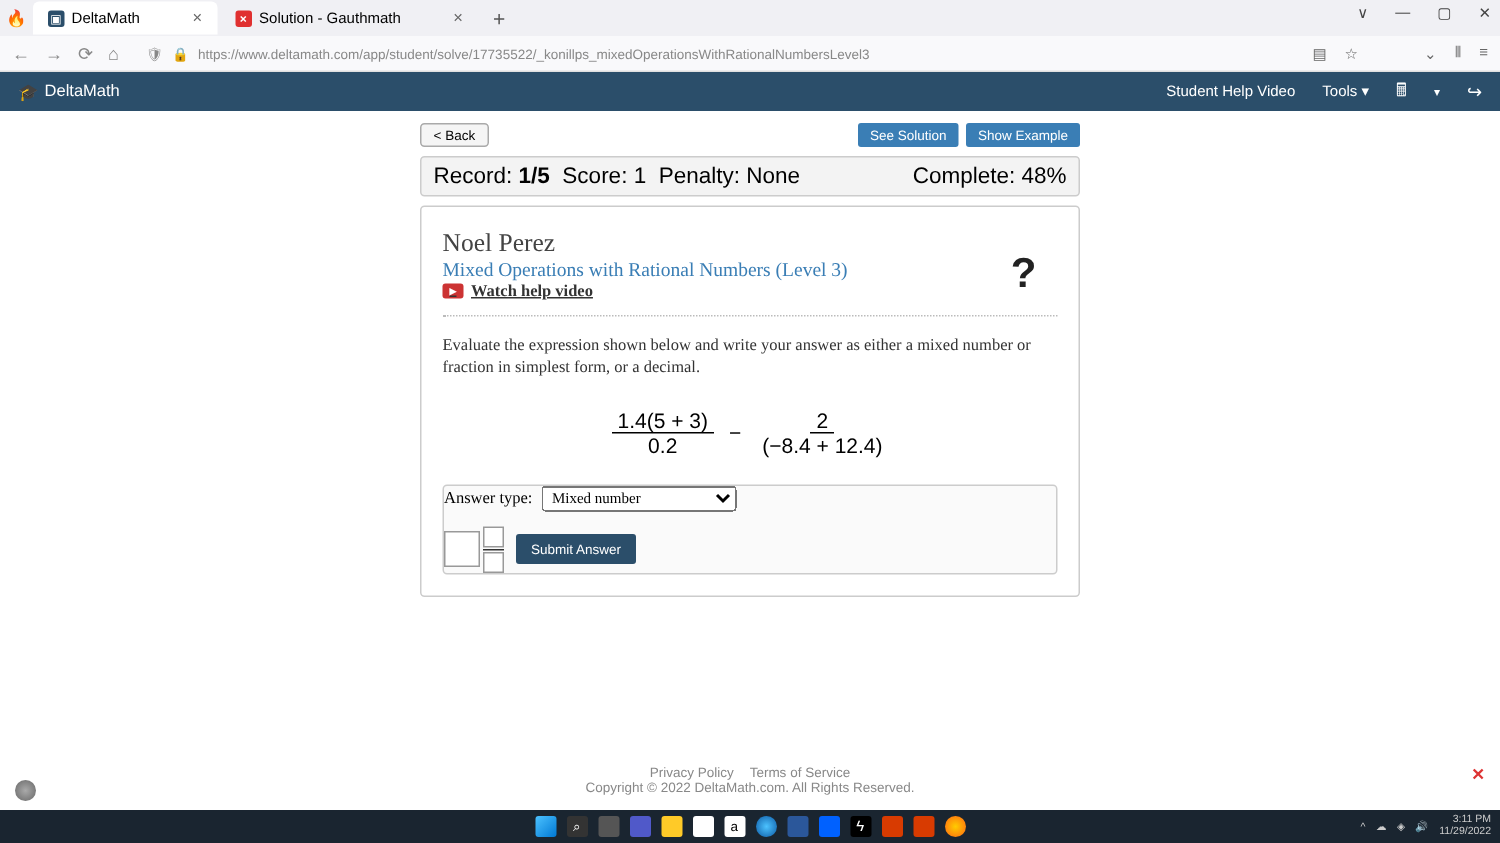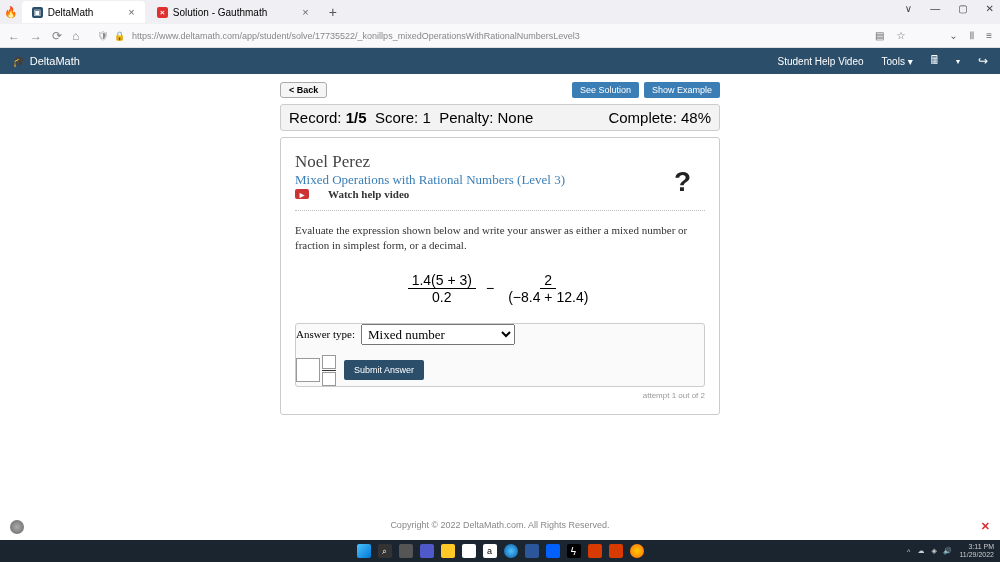--- a/index.html
+++ b/index.html
@@ -24,46 +24,46 @@
 
 .app-header { height: 26px; background: #2b4e6a; color: #fff; display: flex; align-items: center; padding: 0 12px; font-size: 11px; }
 .app-logo { display: flex; align-items: center; gap: 4px; font-weight: 500; }
 .app-header-right { margin-left: auto; display: flex; align-items: center; gap: 18px; font-size: 10px; }
 .app-header-right .icon { font-size: 12px; }
 
 
 .page { background: #fff; display: flex; justify-content: center; padding-top: 8px; }
 .card-wrap { width: 440px; }
 .top-row { display: flex; align-items: center; margin-bottom: 6px; }
-.back-btn { border: 1px solid #aaa; background: #f5f5f5; font-size: 9px; padding: 2px 8px; border-radius: 3px; font-weight: bold; }
+.back-btn { border: 1px solid #aaa; background: #f5f5f5; font-size: 9px; padding: 2px 8px; border-radius: 3px; }
 .right-buttons { margin-left: auto; display: flex; gap: 5px; }
 .blue-btn { background: #3a7eb5; color: #fff; border: none; font-size: 9px; padding: 3px 8px; border-radius: 2px; }
 
 .score-bar { border: 1px solid #ccc; background: #f3f3f3; padding: 4px 8px; font-size: 15px; display: flex; border-radius: 3px; margin-bottom: 6px; }
 .score-bar .right { margin-left: auto; }
 
 .main-card { border: 1px solid #ccc; border-radius: 3px; padding: 14px; background: #fff; }
 .student-name { font-family: "Comic Sans MS", cursive; color: #444; font-size: 17px; }
 .assignment { font-family: "Comic Sans MS", cursive; color: #3a7eb5; font-size: 13px; }
 .datetime { font-family: "Comic Sans MS", cursive; color: #777; font-size: 10px; margin-bottom: 6px; }
-.watch-row { display: flex; align-items: center; gap: 19px; font-family: "Comic Sans MS", cursive; font-size: 11px; font-weight: bold; color: #333; margin-bottom: 10px; }
+.watch-row { display: flex; align-items: center; gap: 5px; font-family: "Comic Sans MS", cursive; font-size: 11px; font-weight: bold; color: #333; margin-bottom: 10px; text-decoration: underline; }
 .watch-icon { width: 14px; height: 10px; background: #c33; border-radius: 2px; display: flex; align-items: center; justify-content: center; color: #fff; font-size: 6px; }
 .help-icon { position: absolute; right: 14px; top: 14px; font-size: 28px; font-weight: bold; color: #222; }
 .divider { border-top: 1px dotted #bbb; margin: 4px 0 12px; }
 .question { font-family: Georgia, serif; font-size: 11px; color: #333; line-height: 1.4; margin-bottom: 18px; }
 
 .math { font-family: Liberation Sans, sans-serif; font-size: 14px; text-align: center; margin-bottom: 18px; display: flex; justify-content: center; align-items: center; gap: 10px; }
 .frac { display: inline-flex; flex-direction: column; align-items: center; }
 .frac .num { border-bottom: 1px solid #000; padding: 0 4px; }
 .frac .den { padding: 0 4px; }
 .minus { font-size: 14px; }
 
 .answer-box { border: 1px solid #ccc; background: #fafafa; border-radius: 3px; }
 .answer-type-row { font-family: Georgia, serif; font-size: 11px; display: flex; align-items: center; gap: 6px; margin-bottom: 10px; }
-.answer-type-row select { font-family: Georgia, serif; font-size: 13px; padding: 1px 2px; width: 154px; }
+.answer-type-row select { font-family: Georgia, serif; font-size: 10px; padding: 1px 2px; width: 130px; }
 .input-row { display: flex; align-items: center; gap: 8px; }
 .mixed-input { display: flex; align-items: center; gap: 2px; }
 .whole-box { width: 24px; height: 24px; border: 1px solid #999; background: #fff; }
 .frac-input { display: flex; flex-direction: column; gap: 1px; }
 .small-box { width: 14px; height: 14px; border: 1px solid #999; background: #fff; }
 .frac-line { width: 14px; height: 1px; background: #333; }
 .submit-btn { background: #2b4e6a; color: #fff; border: none; font-size: 9px; padding: 5px 10px; border-radius: 2px; }
 .attempt { text-align: right; font-size: 8px; color: #999; margin-top: 4px; }
 
 .card-header-rel { position: relative; }
@@ -189,27 +189,30 @@
               <div class="whole-box"></div>
               <div class="frac-input">
                 <div class="small-box"></div>
                 <div class="frac-line"></div>
                 <div class="small-box"></div>
               </div>
             </div>
             <button class="submit-btn">Submit Answer</button>
           </div>
         </div>
-        <div class="attempt">attempt 1 out of 2</div>
       </div>
     </div>
   </div>
 </div>
 
 <div class="footer">
+  <div>
+    <a>Privacy Policy</a>
+    <a>Terms of Service</a>
+  </div>
   <div>Copyright © 2022 DeltaMath.com. All Rights Reserved.</div>
   <span class="x">✕</span>
 </div>
 
 <div class="pc-icon"></div>
 
 <div class="taskbar">
   <div class="tb-icon" style="background:linear-gradient(135deg,#4cc2ff,#0078d4)"></div>
   <div class="tb-icon" style="background:#333;display:flex;align-items:center;justify-content:center;color:#fff;font-size:9px">⌕</div>
   <div class="tb-icon" style="background:#555"></div>

